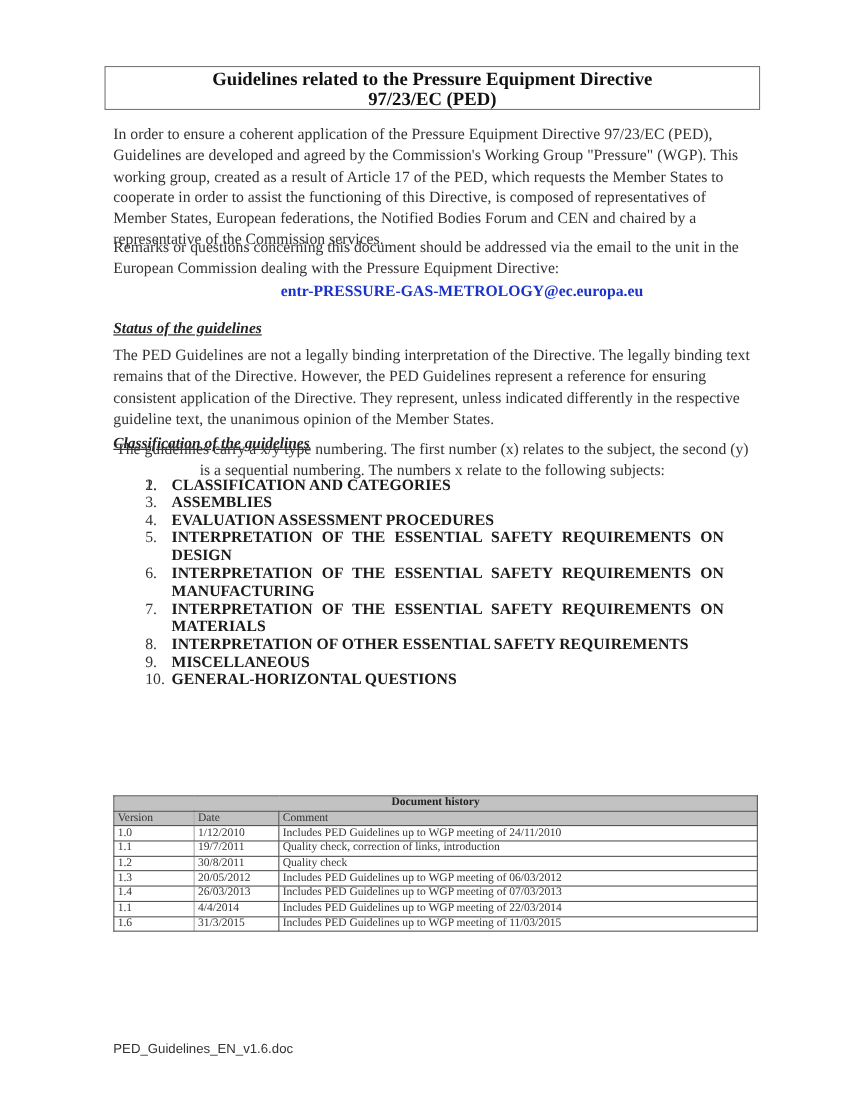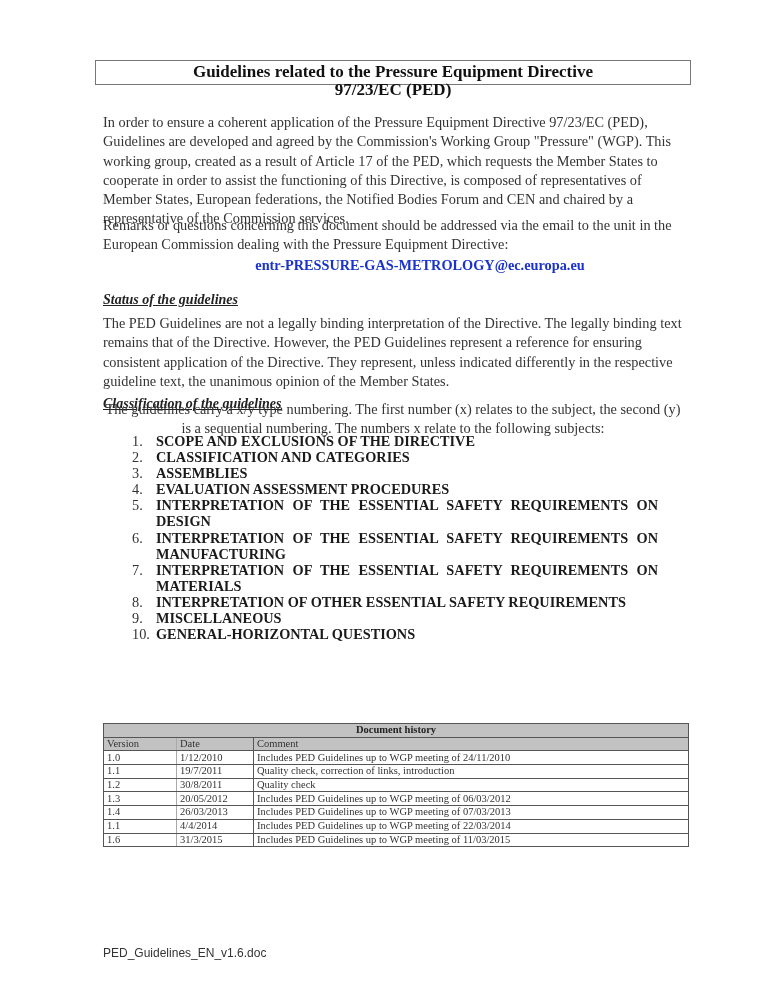--- a/index.html
+++ b/index.html
@@ -13,21 +13,21 @@
       position: relative;
       overflow: hidden;
       font-family: "Liberation Serif", "DejaVu Serif", serif;
       color: #222222;
     }
     .title-box {
       position: absolute;
       left: 95px;
       top: 60px;
       width: 596px;
-      height: 25px;
+      height: 40px;
       border: 1px solid #777777;
       box-sizing: border-box;
       text-align: center;
       font-weight: bold;
       font-size: 17px;
       line-height: 18px;
       padding-top: 2px;
       color: #111111;
     }
     .title-box div { display: block; }
@@ -157,21 +157,21 @@
 <div class="body-text p2">Remarks or questions concerning this document should be addressed via the email to the unit in the European Commission dealing with the Pressure Equipment Directive:</div>
 <a class="email">entr-PRESSURE-GAS-METROLOGY@ec.europa.eu</a>
 
 <div class="heading h-status">Status of the guidelines</div>
 <div class="body-text p3">The PED Guidelines are not a legally binding interpretation of the Directive. The legally binding text remains that of the Directive. However, the PED Guidelines represent a reference for ensuring consistent application of the Directive. They represent, unless indicated differently in the respective guideline text, the unanimous opinion of the Member States.</div>
 
 <div class="heading h-class">Classification of the guidelines</div>
 <div class="body-text p4">The guidelines carry a x/y type numbering. The first number (x) relates to the subject, the second (y) is a sequential numbering. The numbers x relate to the following subjects:</div>
 
 <ol class="subjects">
-  <li><span class="num">1.</span><span>SCOPE AND EXCLUSIONS OF THE DIRECTIVE</span></li>
+  <li><span class="num">1.</span></li>
   <li><span class="num">2.</span><span>CLASSIFICATION AND CATEGORIES</span></li>
   <li><span class="num">3.</span><span>ASSEMBLIES</span></li>
   <li><span class="num">4.</span><span>EVALUATION ASSESSMENT PROCEDURES</span></li>
   <li class="wide"><span class="num">5.</span><span>INTERPRETATION OF THE ESSENTIAL SAFETY REQUIREMENTS ON</span><span class="cont">DESIGN</span></li>
   <li class="wide"><span class="num">6.</span><span>INTERPRETATION OF THE ESSENTIAL SAFETY REQUIREMENTS ON</span><span class="cont">MANUFACTURING</span></li>
   <li class="wide"><span class="num">7.</span><span>INTERPRETATION OF THE ESSENTIAL SAFETY REQUIREMENTS ON</span><span class="cont">MATERIALS</span></li>
   <li><span class="num">8.</span><span>INTERPRETATION OF OTHER ESSENTIAL SAFETY REQUIREMENTS</span></li>
   <li><span class="num">9.</span><span>MISCELLANEOUS</span></li>
   <li><span class="num">10.</span><span>GENERAL-HORIZONTAL QUESTIONS</span></li>
 </ol>

